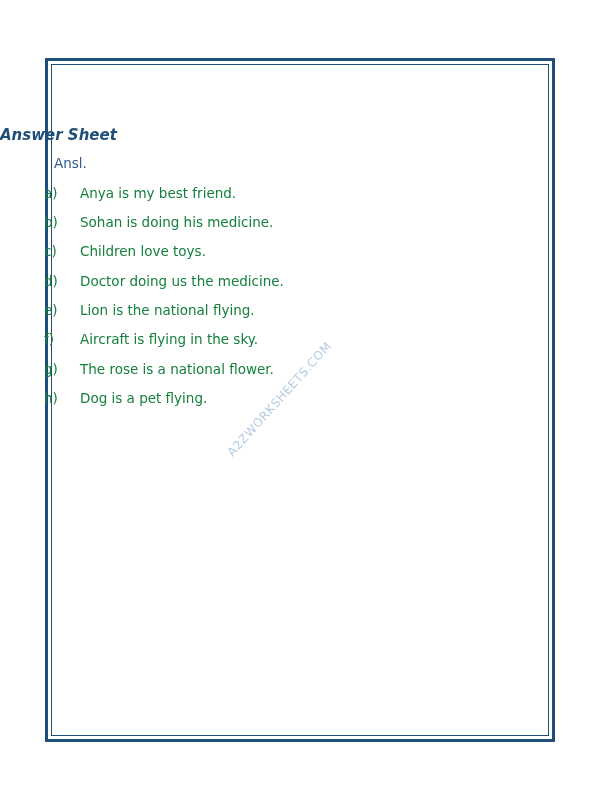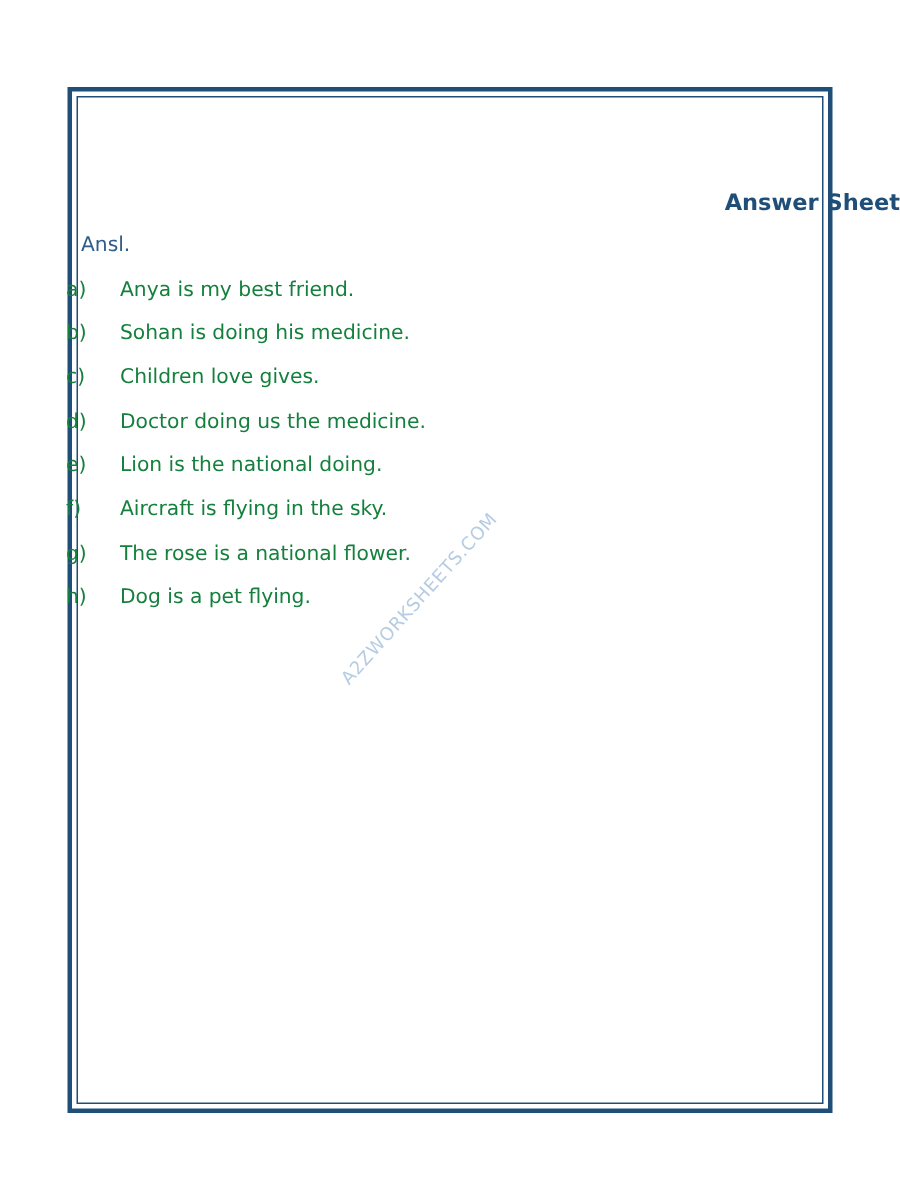--- a/index.html
+++ b/index.html
@@ -2,22 +2,22 @@
 <html><head>
 <meta charset="utf-8">
 <style>
   html, body { margin:0; padding:0; background:#ffffff; }
   body { width:600px; height:800px; position:relative; overflow:hidden;
          font-family:"DejaVu Sans", sans-serif; }
   .outer { position:absolute; left:45px; top:58px; width:504px; height:678px;
            border:3px solid #1f4e79; }
   .inner { position:absolute; left:3px; top:3px; right:3px; bottom:3px;
            border:1px solid #1f4e79; }
-  .title { position:absolute; left:0; width:600px; top:126px; text-align:right;
-           font-size:15px; font-weight:bold; color:#1f4e79; }
+  .title { position:absolute; left:0; width:600px; top:126px; text-align:left;
+           font-size:15px; font-weight:bold; color:#1f4e79;font-style:italic; }
   .ans { position:absolute; left:54px; top:155px; font-size:13.5px; color:#2f5d8a;text-align:right; }
   .item { position:absolute; left:44px; font-size:13.5px; color:#15803d; white-space:nowrap; }
   .item .lbl { display:inline-block; width:36px; }
   .watermark { position:absolute; left:205px; top:392px; transform:rotate(-48deg);
                font-size:12px; color:#a9c3de; letter-spacing:0.5px; opacity:0.85; }
 </style>
 </head>
 <body>
 
 <div class="outer">
@@ -27,27 +27,27 @@
 <div class="title">Answer Sheet</div>
 <div class="ans">Ansl.</div>
 
 <div class="item" style="top:185px">
   <span class="lbl">a)</span><span>Anya is my best friend.</span>
 </div>
 <div class="item" style="top:214px">
   <span class="lbl">b)</span><span>Sohan is doing his medicine.</span>
 </div>
 <div class="item" style="top:243px">
-  <span class="lbl">c)</span><span>Children love gives.</span>
+  <span class="lbl">c)</span><span>Children love toys.</span>
 </div>
 <div class="item" style="top:273px">
   <span class="lbl">d)</span><span>Doctor doing us the medicine.</span>
 </div>
 <div class="item" style="top:302px">
-  <span class="lbl">e)</span><span>Lion is the national doing.</span>
+  <span class="lbl">e)</span><span>Lion is the national flying.</span>
 </div>
 <div class="item" style="top:331px">
   <span class="lbl">f)</span><span>Aircraft is flying in the sky.</span>
 </div>
 <div class="item" style="top:361px">
   <span class="lbl">g)</span><span>The rose is a national flower.</span>
 </div>
 <div class="item" style="top:390px">
   <span class="lbl">h)</span><span>Dog is a pet flying.</span>
 </div>

